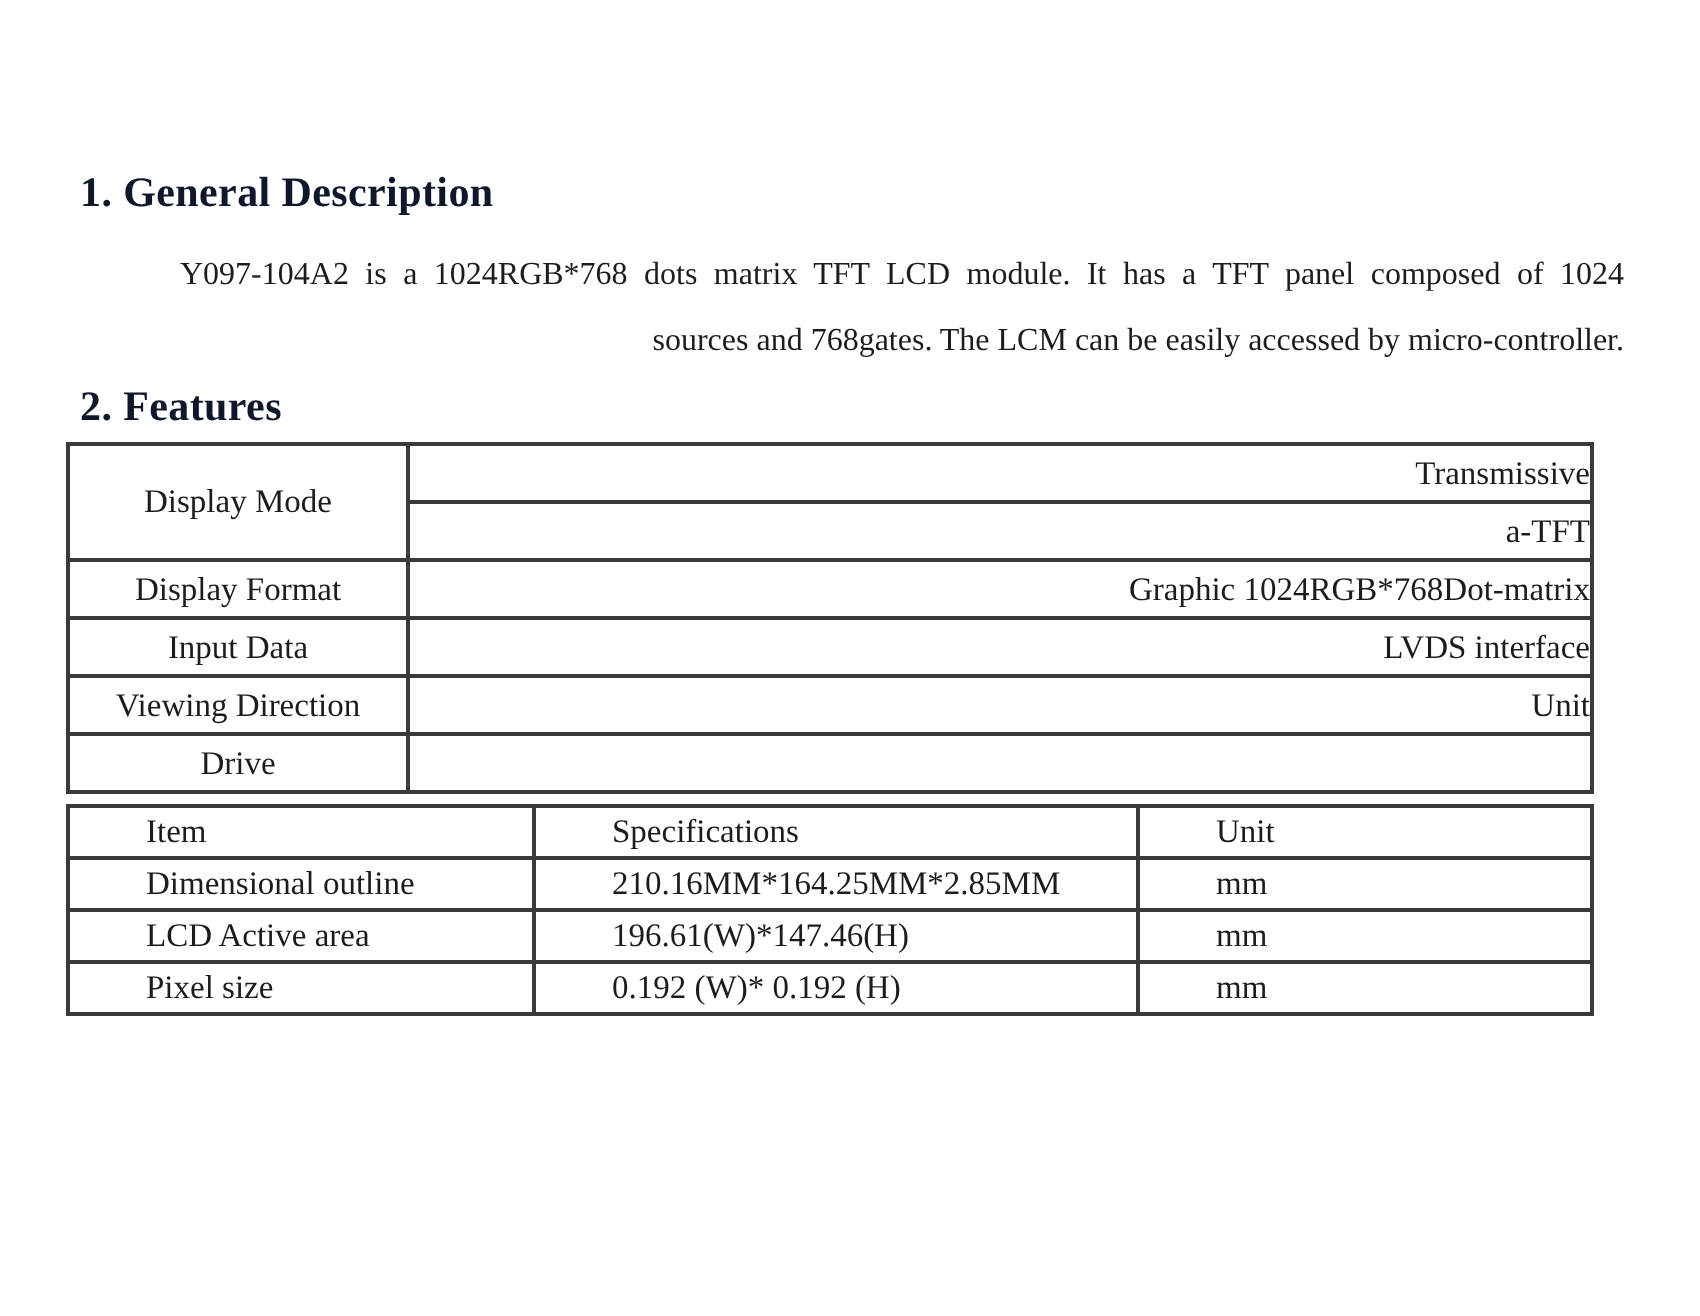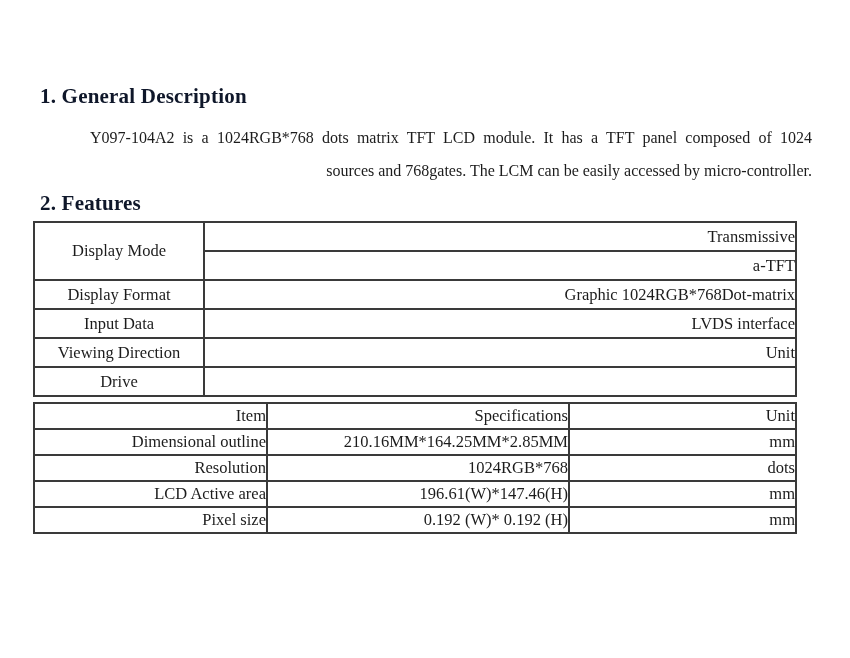--- a/index.html
+++ b/index.html
@@ -61,21 +61,21 @@
     white-space: nowrap;
   }
   
   .features-table { width: 762px; }
   .features-table td { height: 27px; }
   .features-table td.label-cell { text-align: center; }
   .features-table td.value-cell { text-align: right; padding-left: 8px; }
 
   
   .mech-table { width: 762px; }
-  .mech-table td, .mech-table th { height: 24px; text-align: right; }
+  .mech-table td, .mech-table th { height: 24px; text-align: left; padding-left: 38px; }
 </style>
 </head>
 <body>
 
 <div class="page">
 
   <h1 class="sec-heading">1. General Description</h1>
 
   <p class="para">
     <span class="line1">Y097-104A2 is a 1024RGB*768 dots matrix TFT LCD module. It has a TFT panel composed of 1024</span>
@@ -128,25 +128,20 @@
         <td>Item</td>
         <td>Specifications</td>
         <td>Unit</td>
       </tr>
       <tr>
         <td>Dimensional outline</td>
         <td>210.16MM*164.25MM*2.85MM</td>
         <td>mm</td>
       </tr>
       <tr>
-        <td>Resolution</td>
-        <td>1024RGB*768</td>
-        <td>dots</td>
-      </tr>
-      <tr>
         <td>LCD Active area</td>
         <td>196.61(W)*147.46(H)</td>
         <td>mm</td>
       </tr>
       <tr>
         <td>Pixel size</td>
         <td>0.192 (W)* 0.192 (H)</td>
         <td>mm</td>
       </tr>
     </tbody>

